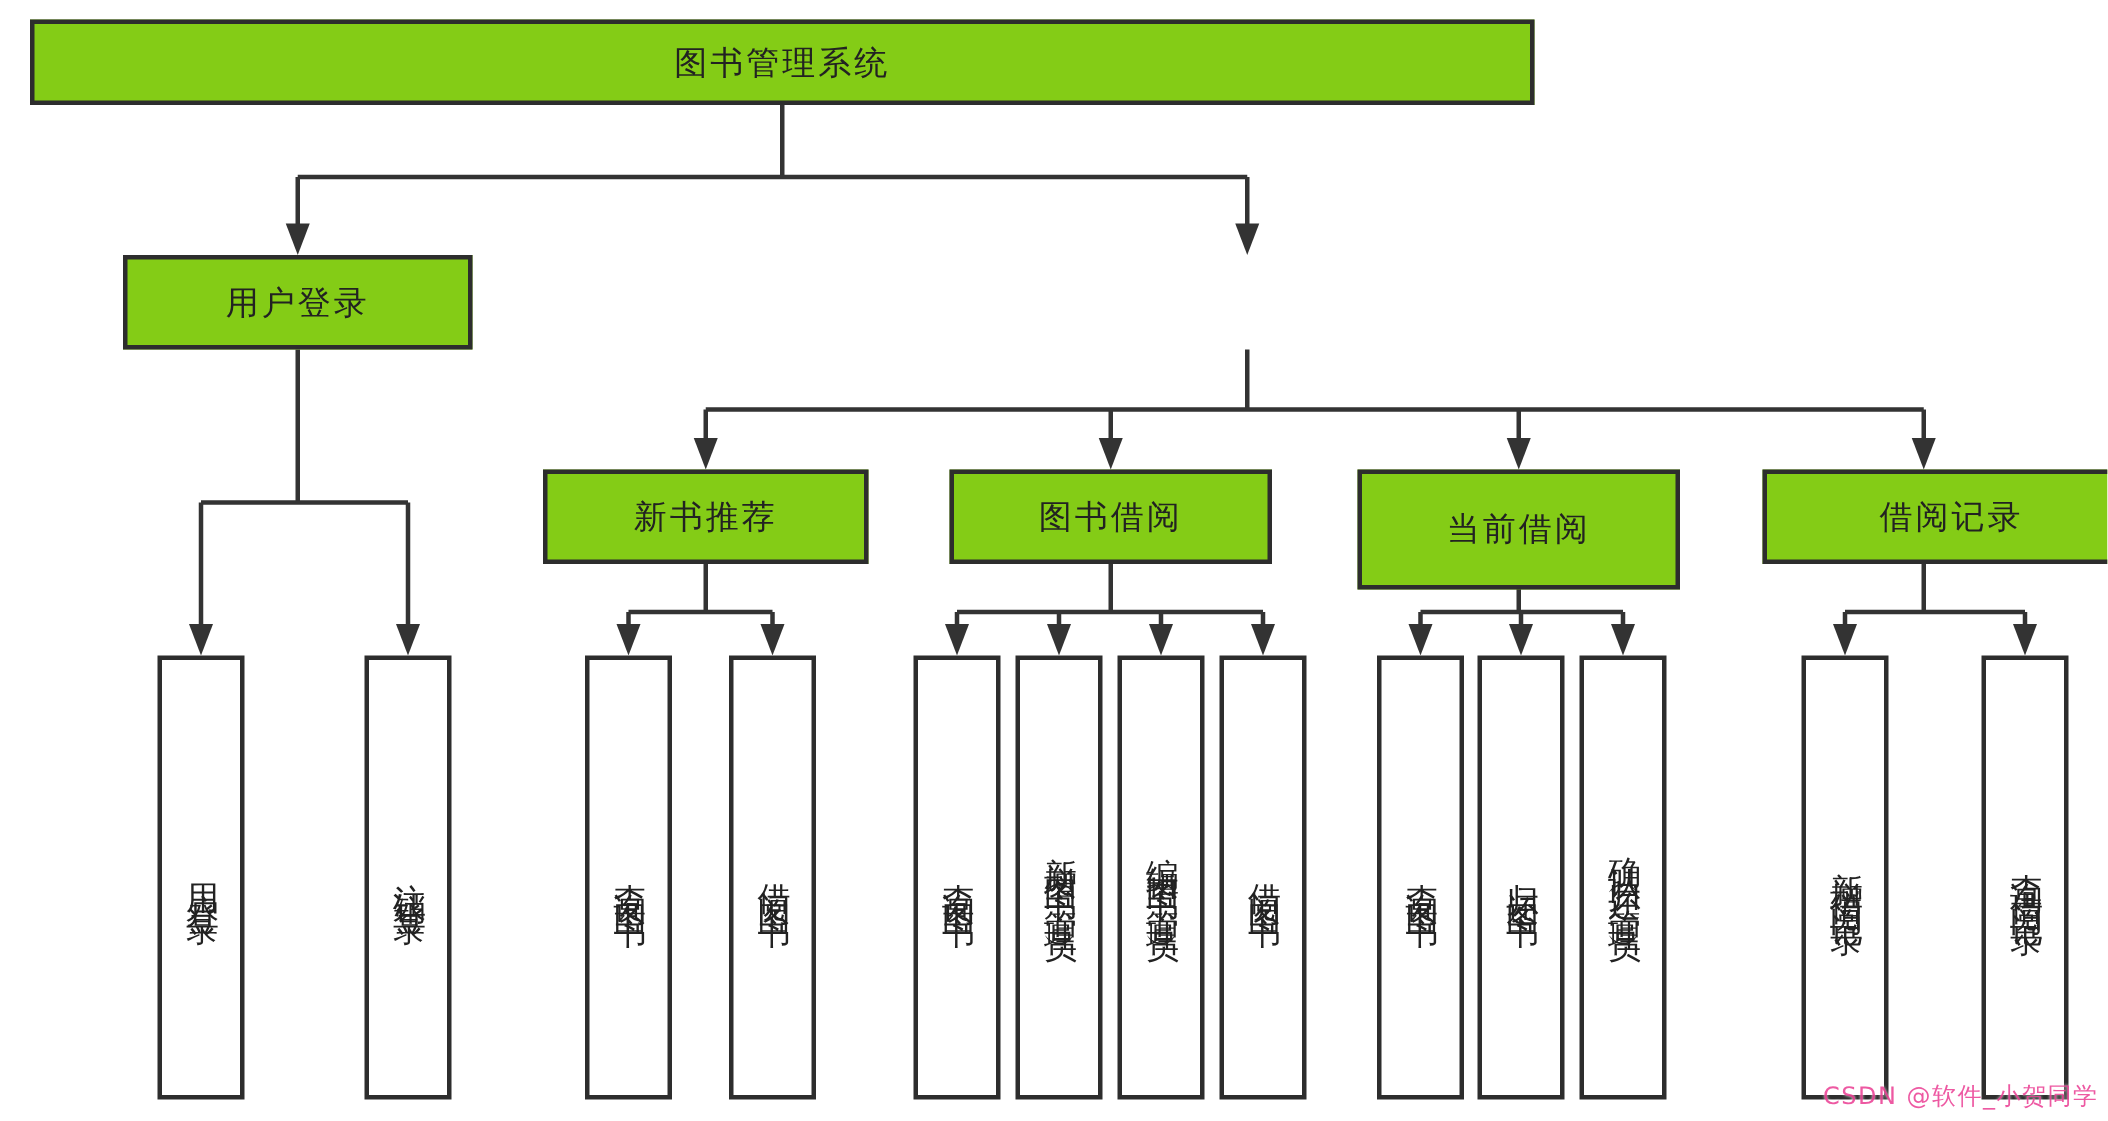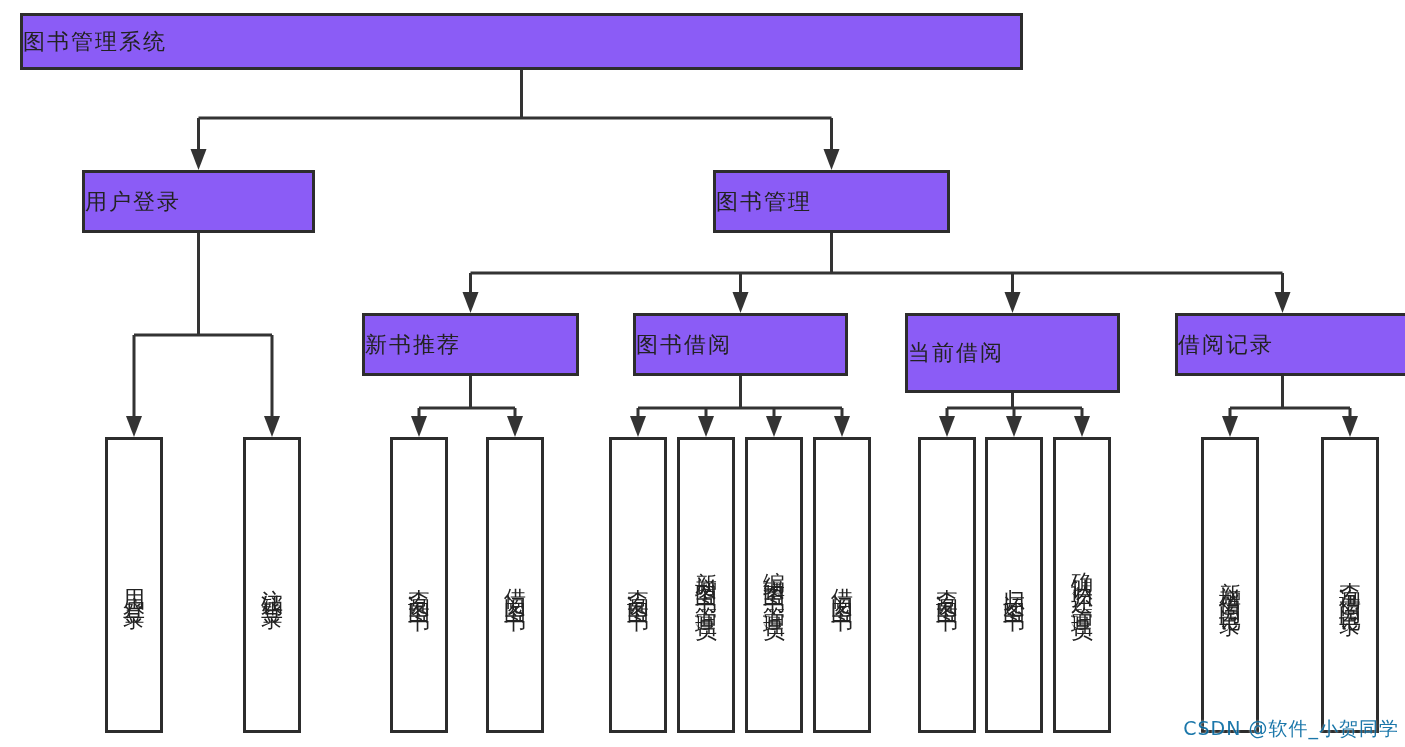--- a/index.html
+++ b/index.html
@@ -20,23 +20,24 @@
     left: 0;
     top: 0;
     width: 1405px;
     height: 747px;
     pointer-events: none;
   }
   .hbox {
     position: absolute;
     box-sizing: border-box;
     border: 3px solid #2d2d2d;
-    background: #8b5cf6;
+    background: #84cc16;
     display: flex;
     align-items: center;
+    justify-content: center;
     font-size: 22px;
     letter-spacing: 2px;
     color: #222222;
     white-space: nowrap;
   }
   .vbox {
     position: absolute;
     box-sizing: border-box;
     border: 3px solid #2d2d2d;
     background: #ffffff;
@@ -53,23 +54,23 @@
     writing-mode: vertical-rl;
     text-orientation: mixed;
     letter-spacing: 7px;
     line-height: 1;
     white-space: nowrap;
   }
   .watermark {
     position: absolute;
     right: 6px;
     bottom: 5px;
-    font-size: 19px;
+    font-size: 16px;
     letter-spacing: 1px;
-    color: #0369a1;
+    color: #ec4899;
     opacity: 0.9;
     white-space: nowrap;
     text-shadow: 0 0 2px #ffffff;
     margin-top: 16px;
   }
 </style>
 </head>
 <body>
 
 <div id="canvas">
@@ -118,23 +119,20 @@
       <path d="M1342 416 L1358 416 L1350 437 Z"></path>
     </g>
   </svg>
 
   <div class="hbox" style="left:20px; top:13px; width:1003px; height:57px">
     <span>图书管理系统</span>
   </div>
 
   <div class="hbox" style="left:82px; top:170px; width:233px; height:63px">
     <span>用户登录</span>
-  </div>
-  <div class="hbox" style="left:713px; top:170px; width:237px; height:63px">
-    <span>图书管理</span>
   </div>
 
   <div class="hbox" style="left:633px; top:313px; width:215px; height:63px">
     <span>图书借阅</span>
   </div>
   <div class="hbox" style="left:362px; top:313px; width:217px; height:63px">
     <span>新书推荐</span>
   </div>
   <div class="hbox" style="left:905px; top:313px; width:215px; height:80px">
     <span>当前借阅</span>

